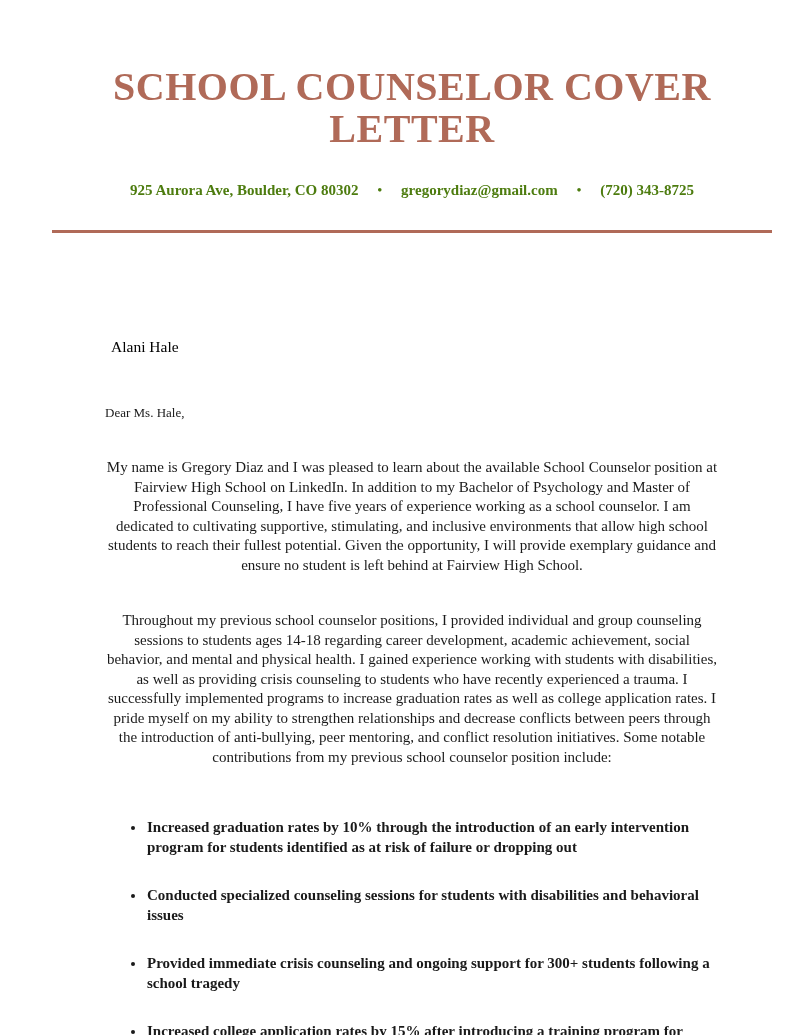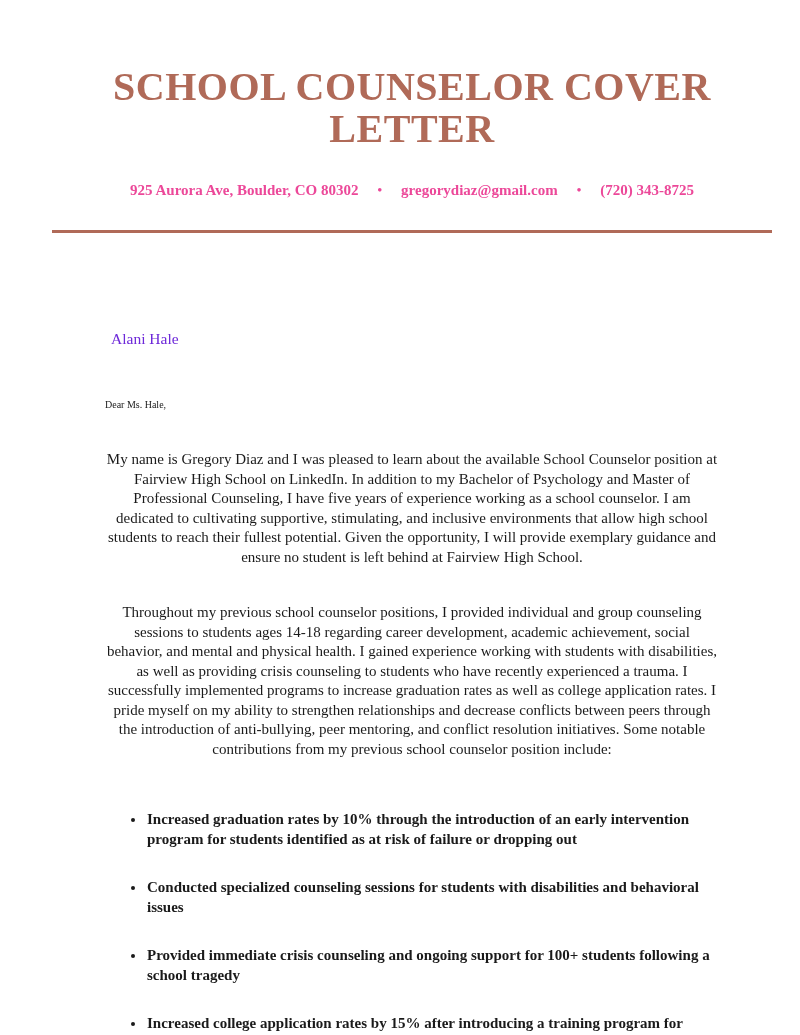--- a/index.html
+++ b/index.html
@@ -20,44 +20,44 @@
     font-size: 40px;
     font-weight: bold;
     letter-spacing: 0.5px;
     color: #b06a58;
     line-height: 1.05;
   }
   .contact-line {
     margin-top: 15px;
     font-size: 15px;
     font-weight: bold;
-    color: #ec4899;
+    color: #4d7c0f;
   }
   .contact-line .sep {
     display: inline-block;
     margin: 0 7px;
     font-size: 13px;
     position: relative;
     top: -1px;
   }
   .rule {
     margin: 13px 34px 0 34px;
     border: none;
     border-top: 3px solid #b06a58;
   }
   .letter {
     margin: 37px 75px 0 75px;
     font-size: 15px;
     line-height: 19.5px;
   }
   .date-line { font-size: 15.5px; }
-  .recipient { margin-top: 29px; color: #6d28d9; }
+  .recipient { margin-top: 37px; color: #000000; }
   .recipient-name { font-size: 15.5px; }
   .recipient-lines { margin-top: 5px; }
-  .salutation { margin-top: 28px; font-size: 10px; }
+  .salutation { margin-top: 28px; font-size: 13px; }
   .para { margin-top: 24px; text-align: center; }
   ul.bullet-list { margin-top: 16px; padding-left: 47px; }
   ul.bullet-list li { padding-left: 1px; margin-top: 17px; font-weight: bold; }
   .closing { margin-top: 20px; }
   .signoff { margin-top: 40px; }
   .signature { margin-top: 21px; font-style: italic; font-size: 16px; }
 </style>
 </head>
 <body>
 
@@ -81,21 +81,21 @@
 
     <div class="salutation">Dear Ms. Hale,</div>
 
     <p class="para">My name is Gregory Diaz and I was pleased to learn about the available School Counselor position at Fairview High School on LinkedIn. In addition to my Bachelor of Psychology and Master of Professional Counseling, I have five years of experience working as a school counselor. I am dedicated to cultivating supportive, stimulating, and inclusive environments that allow high school students to reach their fullest potential. Given the opportunity, I will provide exemplary guidance and ensure no student is left behind at Fairview High School.</p>
 
     <p class="para">Throughout my previous school counselor positions, I provided individual and group counseling sessions to students ages 14-18 regarding career development, academic achievement, social behavior, and mental and physical health. I gained experience working with students with disabilities, as well as providing crisis counseling to students who have recently experienced a trauma. I successfully implemented programs to increase graduation rates as well as college application rates. I pride myself on my ability to strengthen relationships and decrease conflicts between peers through the introduction of anti-bullying, peer mentoring, and conflict resolution initiatives. Some notable contributions from my previous school counselor position include:</p>
 
     <ul class="bullet-list">
       <li>Increased graduation rates by 10% through the introduction of an early intervention program for students identified as at risk of failure or dropping out</li>
       <li>Conducted specialized counseling sessions for students with disabilities and behavioral issues</li>
-      <li>Provided immediate crisis counseling and ongoing support for 100+ students following a school tragedy</li>
+      <li>Provided immediate crisis counseling and ongoing support for 300+ students following a school tragedy</li>
       <li>Increased college application rates by 15% after introducing a training program for senior students on how to complete scholarship and general acceptance applications</li>
     </ul>
 
 
     <div class="signoff">Sincerely,</div>
 
     <div class="signature">Gregory Diaz</div>
 
   </div>
 

